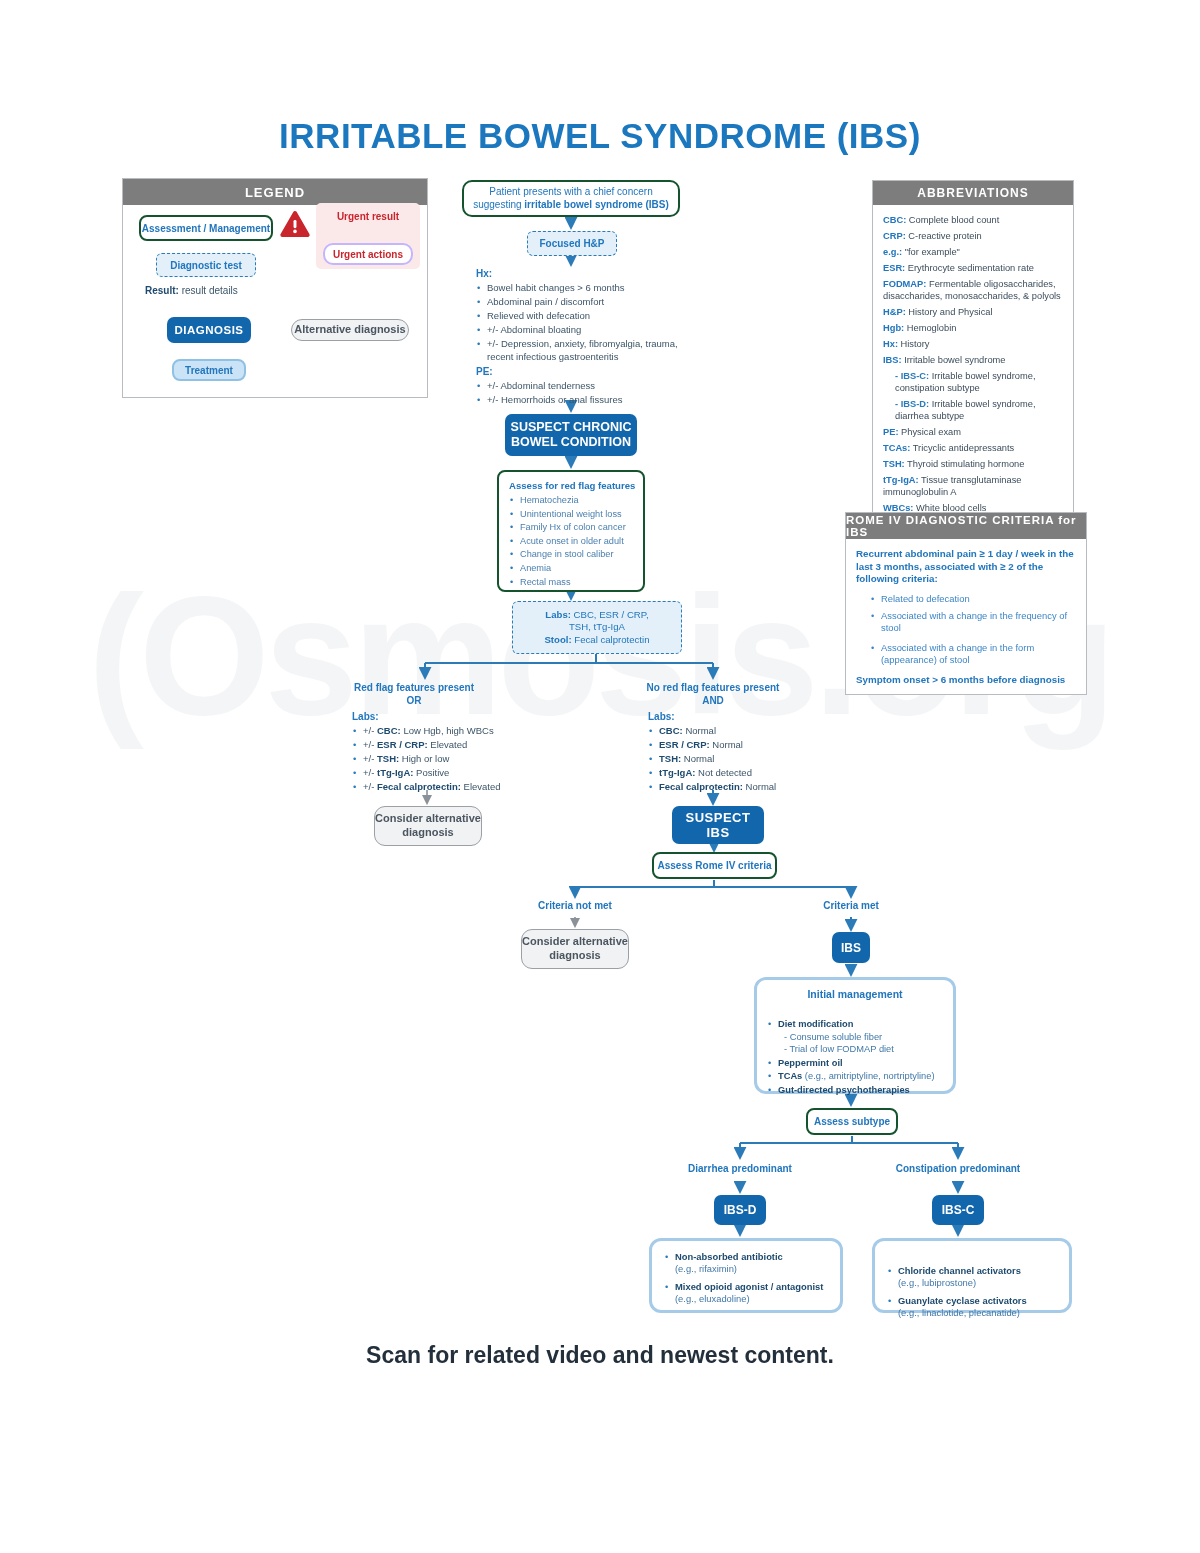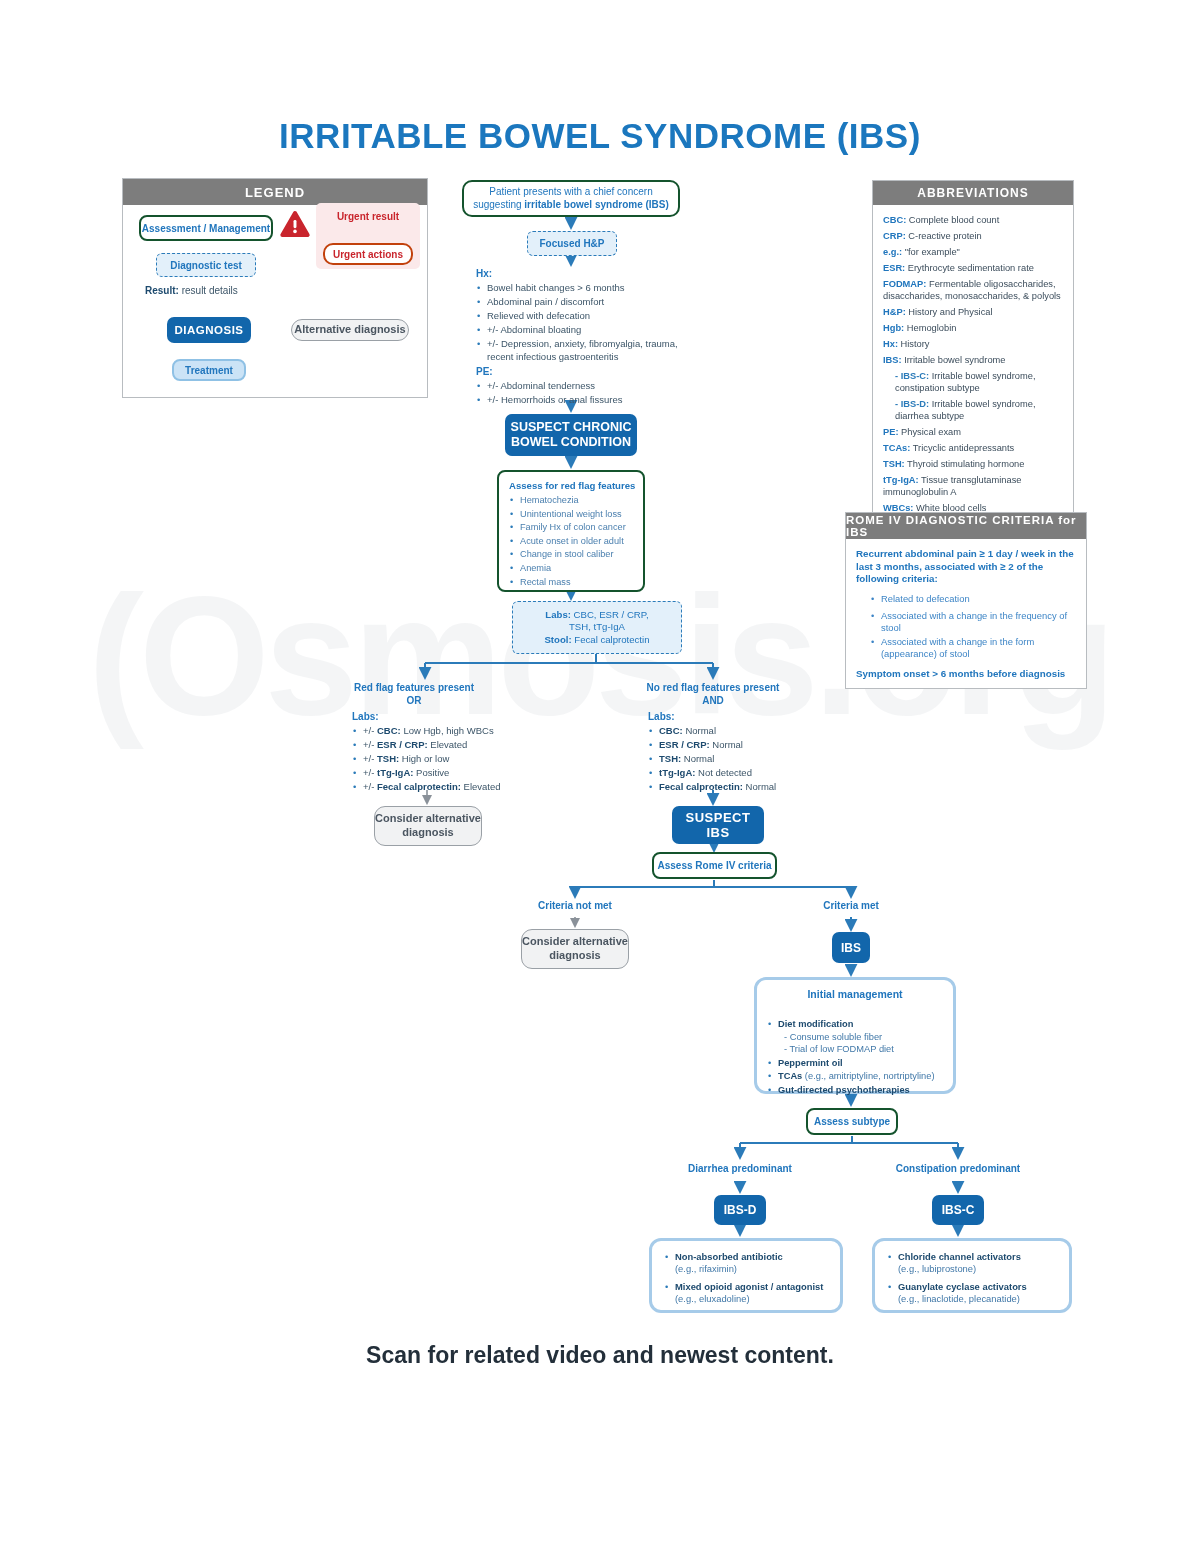--- a/index.html
+++ b/index.html
@@ -15,21 +15,21 @@
   .panel{border:1px solid #b8bcc0;background:#fff;}
   .panel-hdr{height:26px;background:#7d7d7d;color:#fff;font-weight:800;font-size:13px;
         letter-spacing:1px;display:flex;align-items:center;justify-content:center;}
   .box-blue{border:2px solid #14532d;border-radius:8px;background:#fff;color:#2176bd;
         font-weight:700;font-size:10px;}
   .box-dash{border:1.6px dashed #2b7bb9;border-radius:6px;background:#e3f0fa;color:#2176bd;
         font-weight:700;font-size:10px;}
   .box-dark{background:#1266ab;border-radius:7px;color:#fff;font-weight:800;}
   .box-gray{border:1.5px solid #9aa0a6;border-radius:11px;background:#f1f2f3;color:#4a5560;
         font-size:11px;font-weight:600;line-height:1.25;}
-  .box-red{border:2px solid #c2410c;border-radius:10px;background:#fff;color:#c9252d;
+  .box-red{border:2px solid #c4b5fd;border-radius:10px;background:#fff;color:#c9252d;
         font-weight:800;font-size:10px;}
   .box-light{background:#cbe3f6;border:2px solid #8fc1e5;border-radius:8px;color:#2176bd;
         font-weight:700;font-size:10px;}
   .box-tx{border:3px solid #a6cbe9;border-radius:12px;background:#fff;}
   .pink{background:#fbe9ea;border-radius:5px;}
   .flow-label{font-size:10px;font-weight:800;color:#2176bd;text-align:center;line-height:13px;}
   .lbl{font-size:10px;font-weight:800;color:#2176bd;}
   .bl{font-size:9.5px;color:#3c5568;line-height:13px;}
   .bi{position:relative;padding-left:11px;margin-bottom:1px;}
   .bi::before{content:"•";position:absolute;left:1px;color:#2b7bb9;}
@@ -167,21 +167,21 @@
     </div>
   </div>
 
   <div class="abs z panel" style="left:845px;top:512px;width:242px;">
     <div class="panel-hdr" style="font-size:11.5px;">ROME IV DIAGNOSTIC CRITERIA for IBS</div>
     <div style="padding:9px 10px 8px 10px;">
       <div class="rome-intro">Recurrent abdominal pain ≥ 1 day / week in the last 3 months, associated with ≥ 2 of the following criteria:</div>
       <div class="rome-bul" style="margin:7px 0 0 14px;">
         <div class="bi">Related to defecation</div>
         <div class="bi" style="margin-top:5px;">Associated with a change in the frequency of stool</div>
-        <div class="bi" style="margin-top:2px;">Associated with a change in the form (appearance) of stool</div>
+        <div class="bi" style="margin-top:8px;">Associated with a change in the form (appearance) of stool</div>
       </div>
       <div class="rome-intro" style="margin-top:8px;">Symptom onset &gt; 6 months before diagnosis</div>
     </div>
   </div>
 
   <div class="abs z box-blue ctr" style="left:462px;top:180px;width:218px;height:37px;border-radius:10px;font-weight:400;line-height:12.5px;">
     <div>
       <span>Patient presents with a chief concern</span><br>
       <span>suggesting </span><b>irritable bowel syndrome (IBS)</b>
     </div>
@@ -307,21 +307,21 @@
     <div class="bl" style="font-size:9.4px;line-height:12.4px;">
       <div class="bi" style="margin-bottom:5px;"><b>Non-absorbed antibiotic</b><span class="sub2">(e.g., rifaximin)</span></div>
       <div class="bi"><b>Mixed opioid agonist / antagonist</b><span class="sub2">(e.g., eluxadoline)</span></div>
     </div>
   </div>
 
   <div class="abs z flow-label" style="left:888px;top:1162px;width:140px;">Constipation predominant</div>
   <div class="abs z box-dark ctr" style="left:932px;top:1195px;width:52px;height:30px;font-size:12px;">
       <span>IBS-C</span>
     </div>
-  <div class="abs z box-tx" style="left:872px;top:1238px;width:200px;height:75px;padding:10px 10px 8px 12px;">
+  <div class="abs z box-tx" style="left:872px;top:1238px;width:200px;height:75px;padding:24px 10px 8px 12px;">
     <div class="bl" style="font-size:9.4px;line-height:12.4px;">
       <div class="bi" style="margin-bottom:5px;"><b>Chloride channel activators</b><span class="sub2">(e.g., lubiprostone)</span></div>
       <div class="bi"><b>Guanylate cyclase activators</b><span class="sub2">(e.g., linaclotide, plecanatide)</span></div>
     </div>
   </div>
 
   <div class="abs z footer">Scan for related video and newest content.</div>
 
 </div>
 

